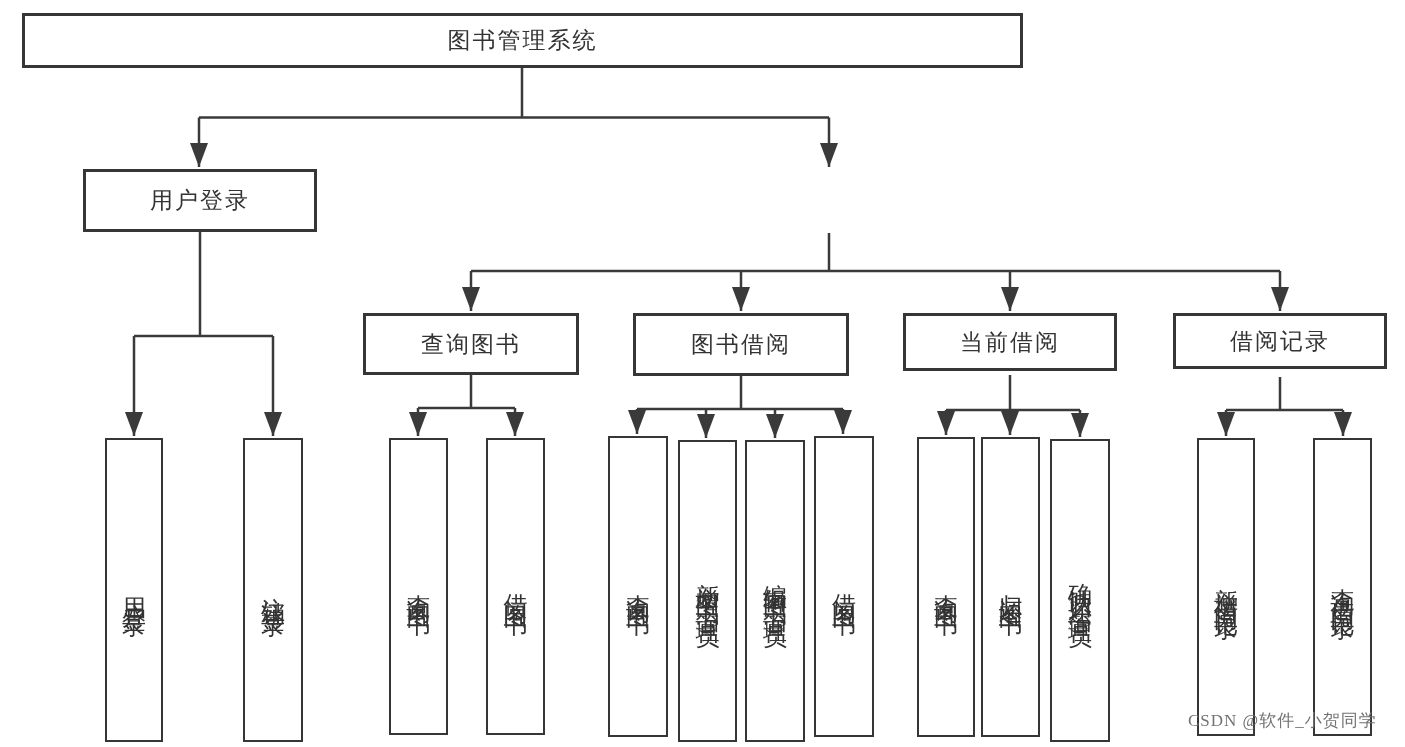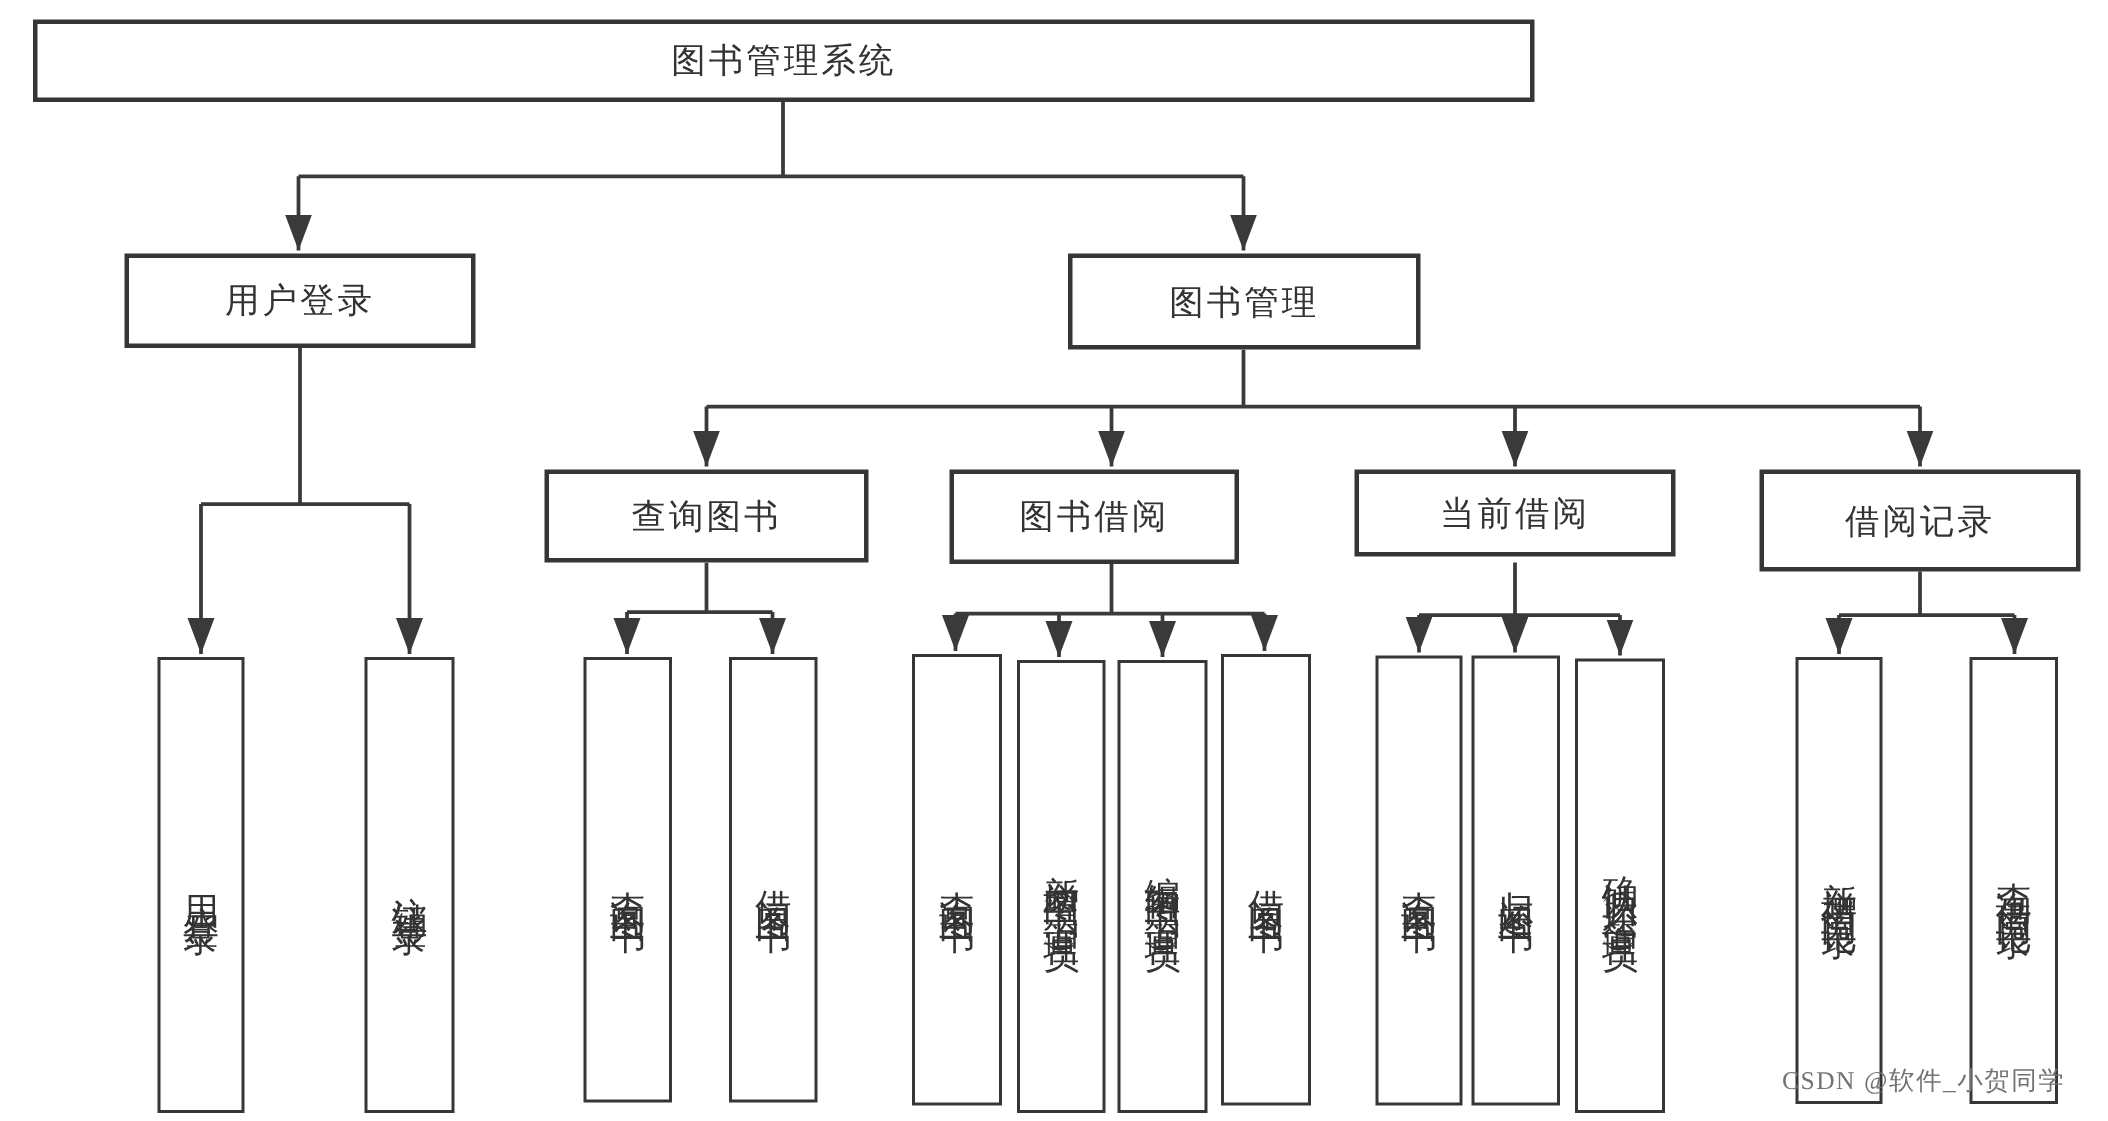--- a/index.html
+++ b/index.html
@@ -94,34 +94,31 @@
     </g>
   </svg>
 
   <div class="box" style="left:22px;top:13px;width:1001px;height:55px">
     <span class="hlabel">图书管理系统</span>
   </div>
 
   <div class="box" style="left:83px;top:169px;width:234px;height:63px">
     <span class="hlabel">用户登录</span>
   </div>
-  <div class="box" style="left:712px;top:169px;width:235px;height:64px">
-    <span class="hlabel">图书管理</span>
-  </div>
 
   <div class="box" style="left:363px;top:313px;width:216px;height:62px">
     <span class="hlabel">查询图书</span>
   </div>
-  <div class="box" style="left:633px;top:313px;width:193px;height:63px">
+  <div class="box" style="left:633px;top:313px;width:216px;height:63px">
     <span class="hlabel">图书借阅</span>
   </div>
   <div class="box" style="left:903px;top:313px;width:214px;height:58px">
     <span class="hlabel">当前借阅</span>
   </div>
-  <div class="box" style="left:1173px;top:313px;width:214px;height:68px">
+  <div class="box" style="left:1173px;top:313px;width:214px;height:56px">
     <span class="hlabel">借阅记录</span>
   </div>
 
   <div class="box leaf" style="left:105px;top:438px;width:58px;height:304px">
     <span class="vtext">用户登录</span>
   </div>
   <div class="box leaf" style="left:243px;top:438px;width:60px;height:304px">
     <span class="vtext">注销登录</span>
   </div>
 

